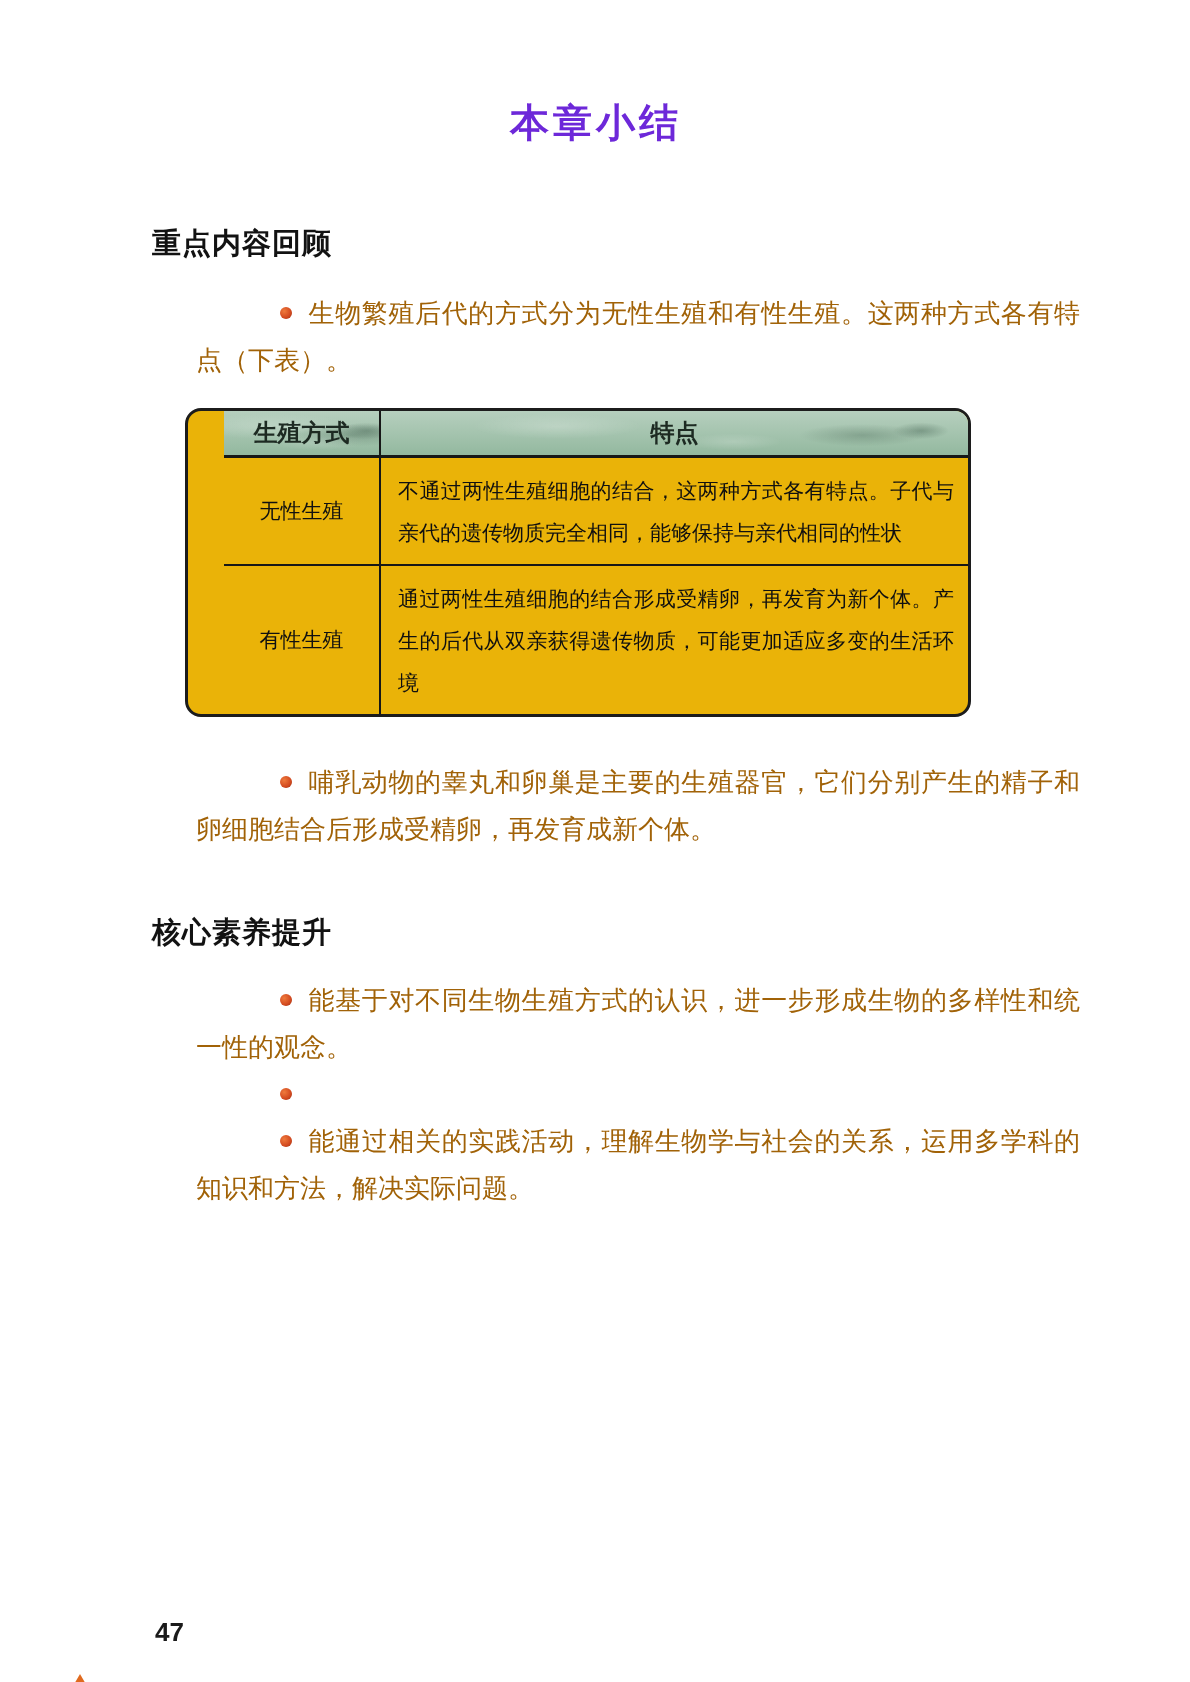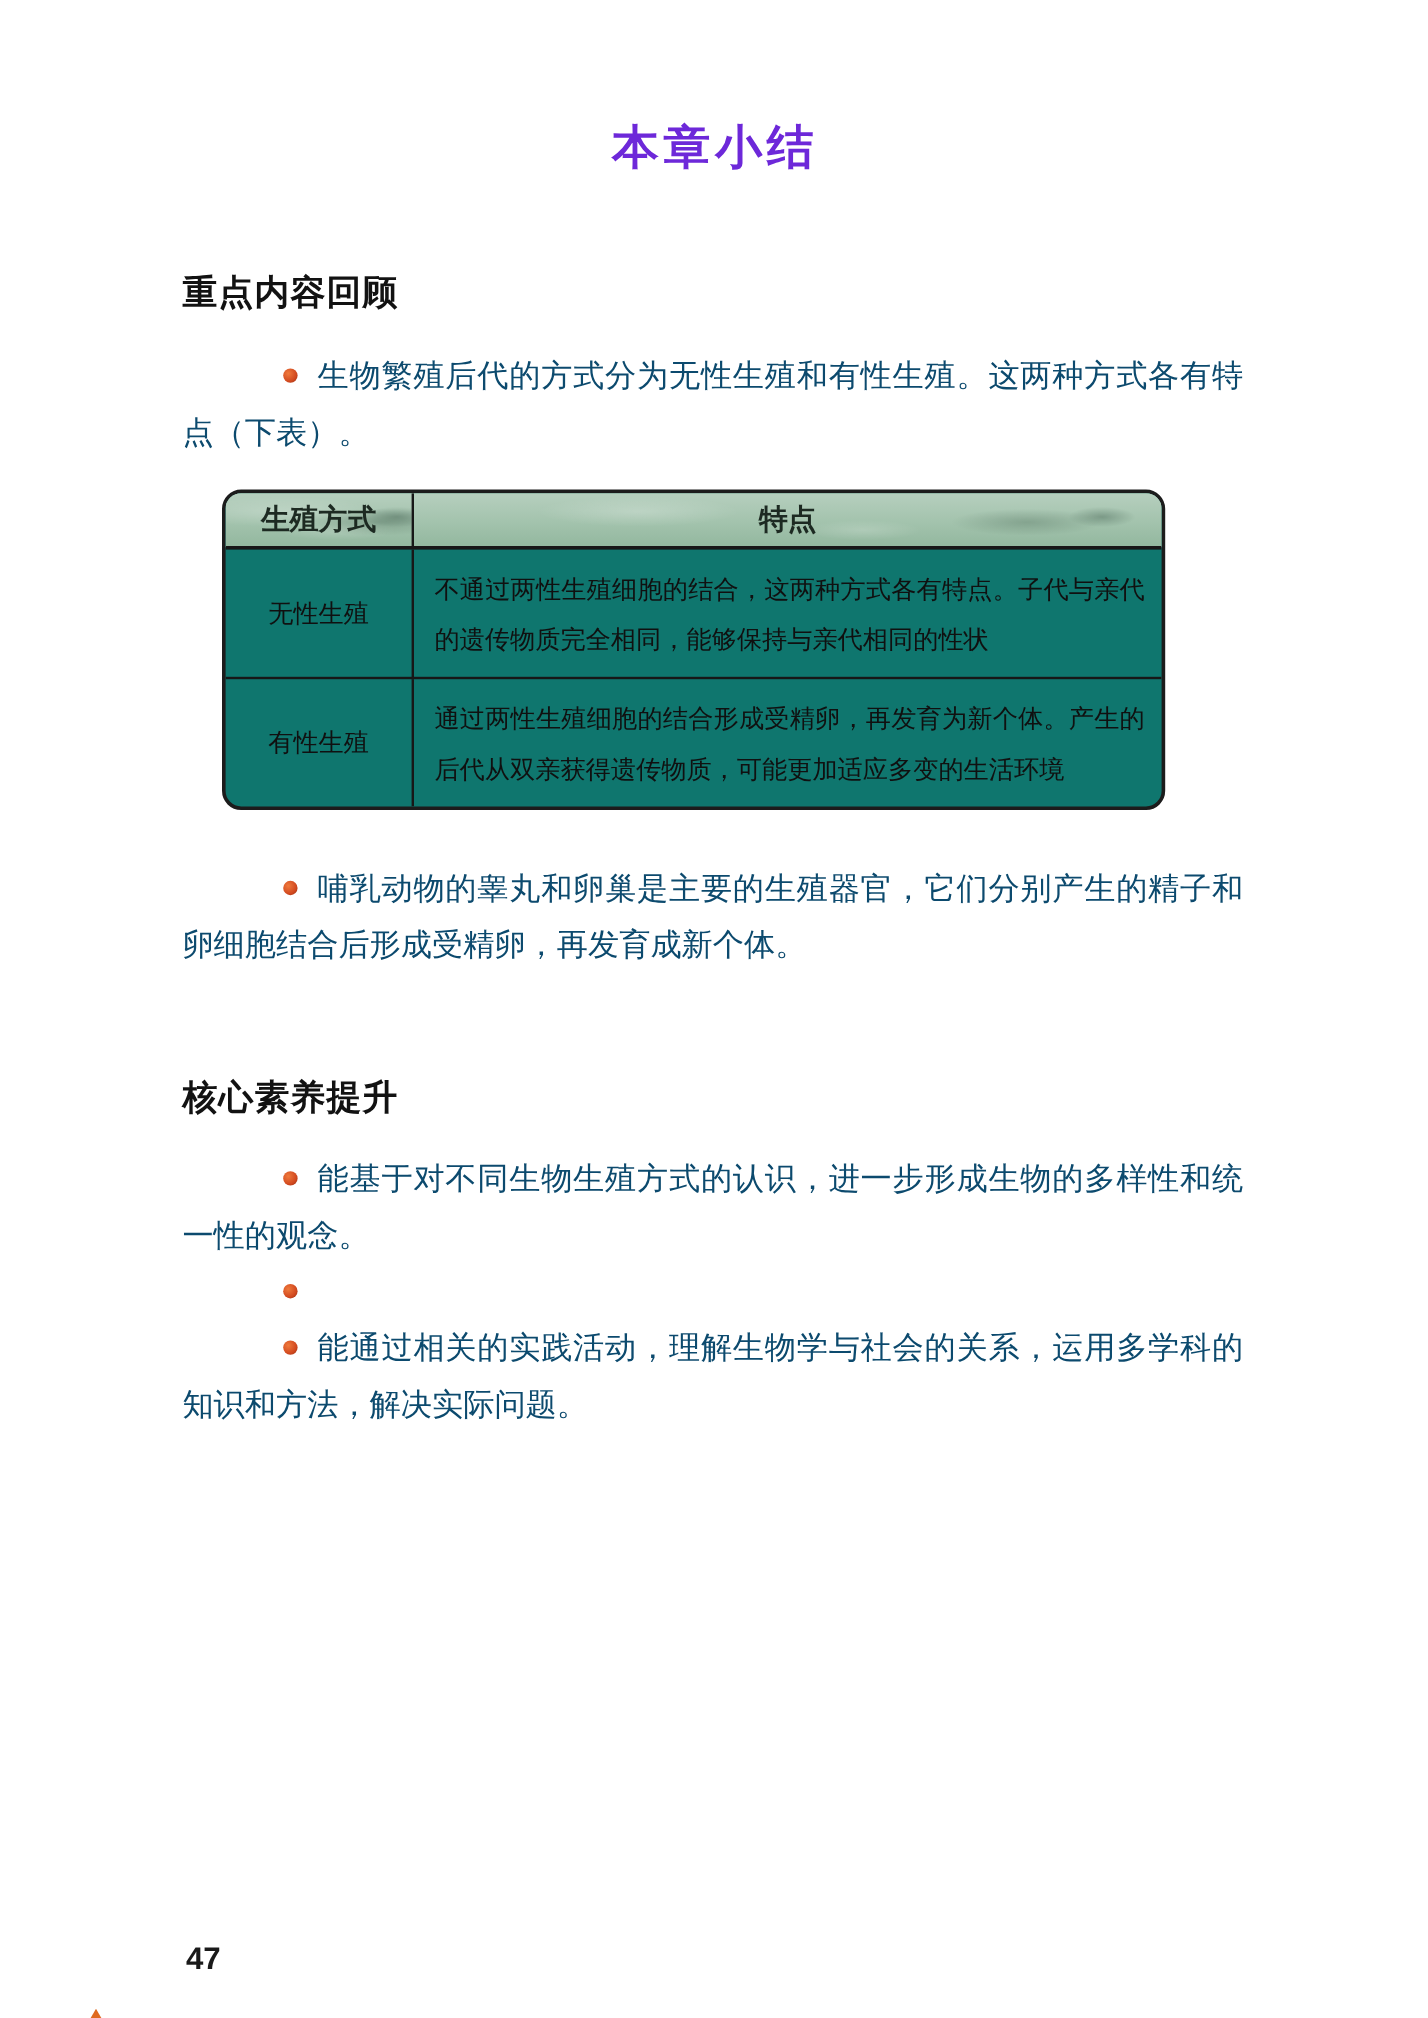--- a/index.html
+++ b/index.html
@@ -28,28 +28,29 @@
     color: #6d28d9;
   }
   h2.section-heading {
     font-family: "Liberation Sans", "DejaVu Sans", sans-serif;
     font-weight: 900;
     font-size: 29px;
     letter-spacing: 1px;
     color: #121212;
   }
   .heading-review { margin-top: 74px; }
-  .heading-competency { margin-top: 84px; }
+  .heading-competency { margin-top: 60px; }
   p.bullet-para {
     width: 884px;
     font-size: 26px;
     line-height: 47px;
     text-align: justify;
     text-indent: 84px;
-    color: #0c4a6e;
+    color: #a16207;
+    margin-left: 44px;
   }
   .para-first { margin-top: 26px; }
   .para-after-table { margin-top: 42px; }
   .para-competency-first { margin-top: 24px; }
   .dot {
     display: inline-block;
     width: 12px;
     height: 12px;
     border-radius: 50%;
     background: radial-gradient(circle at 35% 35%, #ef7a3c, #d2491f 60%, #8f2c10);
@@ -57,21 +58,22 @@
     vertical-align: 3px;
   }
   
   .table-wrap {
     margin-top: 24px;
     margin-left: 33px;
     width: 786px;
     border: 3px solid #1c1c1c;
     border-radius: 16px;
     overflow: hidden;
-    background: #0f766e;
+    background: #eab308;
+    padding-left: 36px;
   }
   table.summary-table {
     width: 100%;
     border-collapse: collapse;
   }
   .summary-table th {
     height: 45px;
     font-family: "Liberation Sans", "DejaVu Sans", sans-serif;
     font-weight: 700;
     font-size: 24px;

